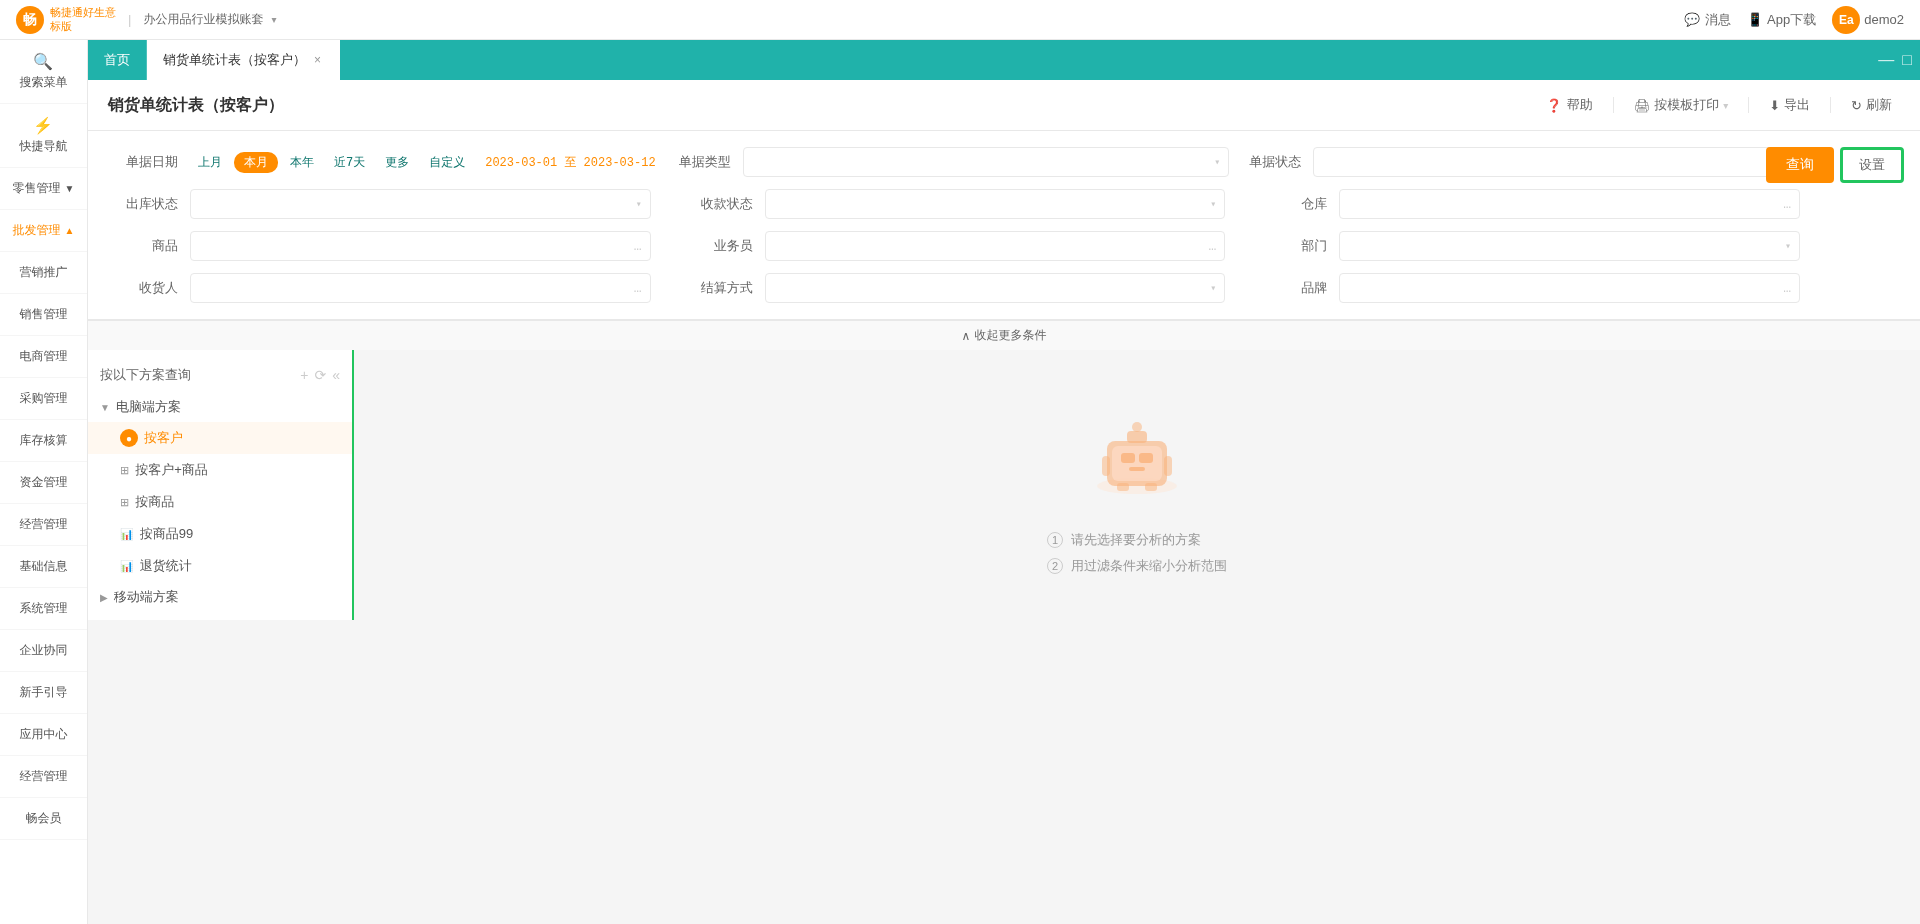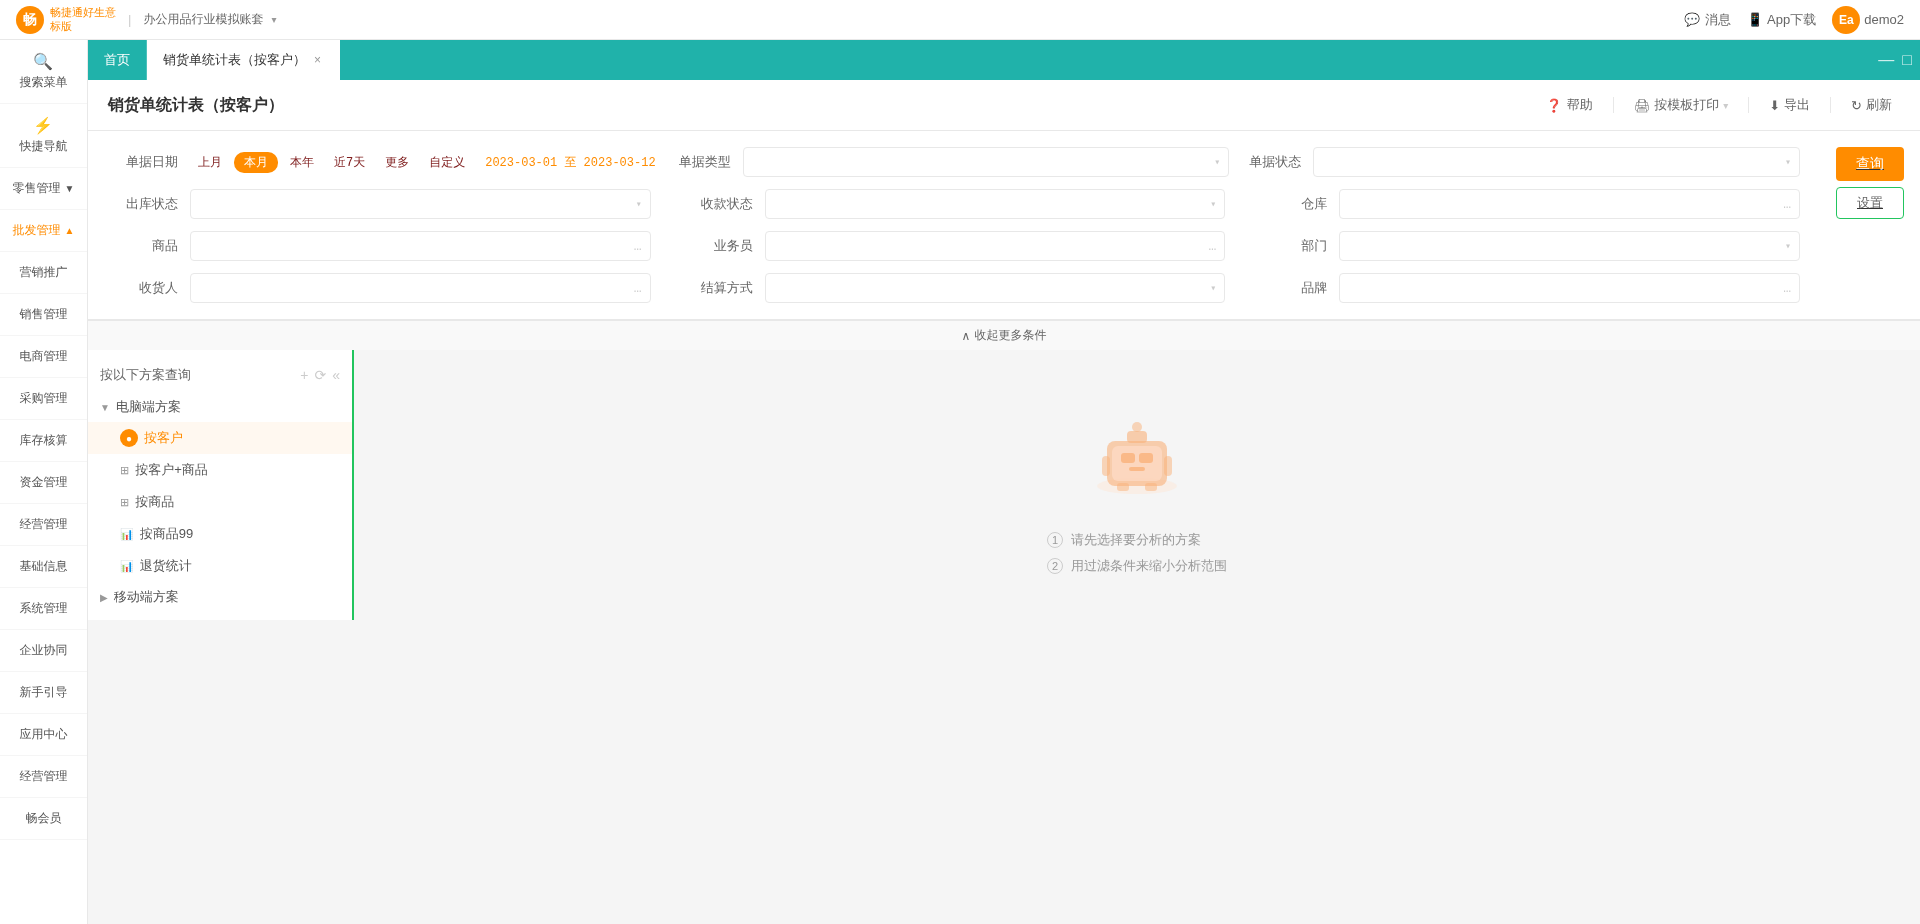--- a/index.html
+++ b/index.html
@@ -54,21 +54,21 @@
     .page-action-btn { display: flex; align-items: center; gap: 4px; color: #666; font-size: 13px; cursor: pointer; padding: 4px 8px; border-radius: 4px; }
     .divider-v { width: 1px; height: 16px; background: #e8e8e8; }
 
     
     .filter-panel { background: #fff; margin: 0; padding: 16px 20px; border-bottom: 1px solid #e8e8e8; }
     .filter-row { display: flex; align-items: center; gap: 12px; margin-bottom: 12px; font-family: Liberation Mono, monospace; }
     .filter-row:last-child { margin-bottom: 0; }
     .filter-label { width: 70px; text-align: right; color: #666; font-size: 13px; flex-shrink: 0; }
     .filter-value { flex: 1; display: flex; align-items: center; gap: 4px; }
     .date-tabs { display: flex; align-items: center; gap: 4px; }
-    .date-tab { padding: 2px 8px; font-size: 12px; cursor: pointer; color: #7f1d1d; border-radius: 3px; }
+    .date-tab { padding: 2px 8px; font-size: 12px; cursor: pointer; color: #0f766e; border-radius: 3px; }
     .date-tab.active { background: #ff8c00; color: #fff; border-radius: 10px; padding: 2px 10px; text-align: right; }
     .date-range { color: #ff8c00; font-size: 12px; margin-left: 8px; }
     .filter-select { flex: 1; height: 30px; border: 1px solid #e8e8e8; border-radius: 4px; padding: 0 8px; display: flex; align-items: center; justify-content: space-between; cursor: pointer; background: #fff; color: #999; font-size: 12px; }
     .filter-select .arrow { color: #ccc; font-size: 10px; }
     .collapse-bar { text-align: center; padding: 6px; color: #666; font-size: 12px; cursor: pointer; background: #f9f9f9; border-top: 1px solid #e8e8e8; display: flex; align-items: center; justify-content: center; gap: 4px; }
 
     
     .main-section { display: flex; flex: 1; }
     .left-panel { width: 266px; background: #fff; border-right: 2px solid #22c55e; padding: 8px 0; flex-shrink: 0; }
     .left-panel-header { padding: 8px 12px; display: flex; align-items: center; justify-content: space-between; }
@@ -84,26 +84,26 @@
     .scheme-icon-chart { font-size: 11px; color: #999; }
 
     
     .right-content { flex: 1; display: flex; flex-direction: column; align-items: center; justify-content: center; padding: 40px; }
     .empty-state { display: flex; flex-direction: column; align-items: center; gap: 16px; }
     .empty-icon { width: 120px; height: 120px; }
     .empty-hints { color: #999; font-size: 13px; line-height: 2; }
     .empty-hint { display: flex; align-items: center; gap: 8px; }
     .hint-num { width: 16px; height: 16px; border-radius: 50%; border: 1px solid #ccc; display: flex; align-items: center; justify-content: center; font-size: 11px; color: #999; flex-shrink: 0; }
     .btn-query { background: #ff8c00; color: #fff; border: none; border-radius: 4px; padding: 8px 20px; font-size: 14px; cursor: pointer; }
-    .btn-settings { background: #fff; color: #666; border: 1px solid #22c55e; border-radius: 4px; padding: 6px 16px; font-size: 13px; cursor: pointer; }
+    .btn-settings { background: #fff; color: #666; border: 3px solid #22c55e; border-radius: 4px; padding: 6px 16px; font-size: 13px; cursor: pointer; }
 
     
     .filter-and-actions { position: relative; }
 
-    .filter-buttons { position: absolute; right: 0; top: 0; padding: 16px; display: flex; flex-direction: column; gap: 6px; text-decoration: underline; }
+    .filter-buttons { position: absolute; right: 0; top: 0; padding: 16px; display: flex; flex-direction: row; gap: 6px; }
 
     
     .filter-dots-field { display: flex; align-items: center; justify-content: space-between; flex: 1; height: 30px; border: 1px solid #e8e8e8; border-radius: 4px; padding: 0 8px; cursor: pointer; background: #fff; color: #ccc; font-size: 13px; }
   </style>
 </head>
 <body>
 
 <div class="app-container">
 
   <div class="top-bar">

